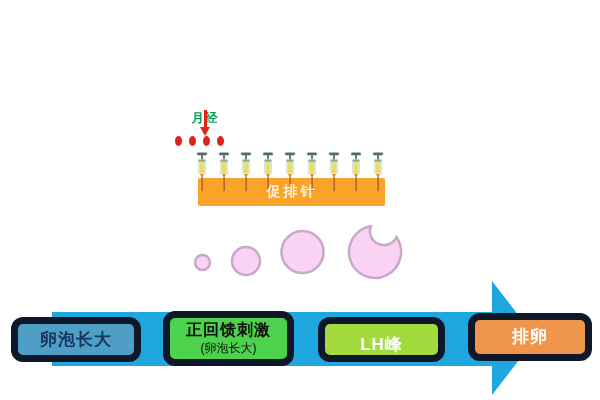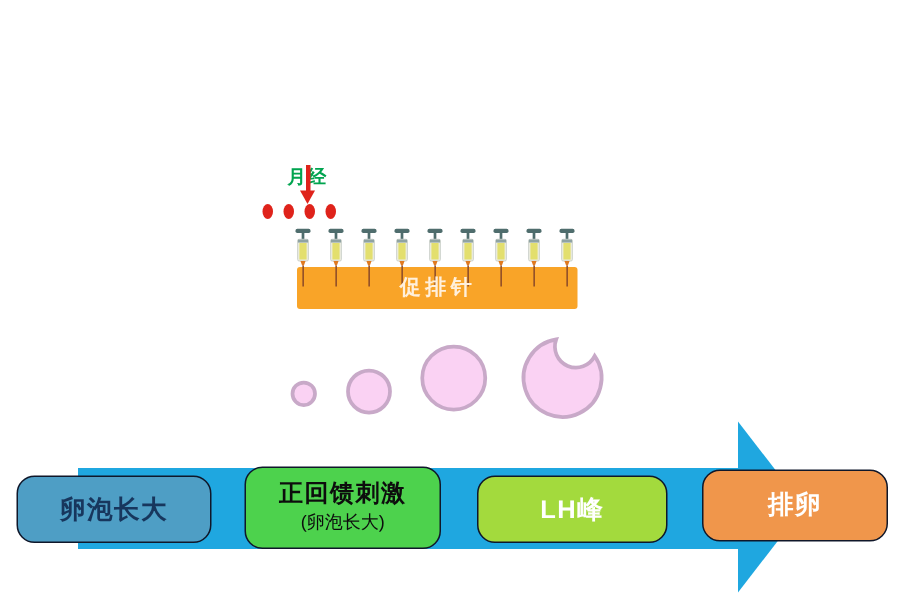--- a/index.html
+++ b/index.html
@@ -38,30 +38,30 @@
   .follicles{position:absolute;left:0;top:0;z-index:1;}
   .follicle{fill:var(--follicle-pink);stroke:var(--follicle-stroke);stroke-width:2.5;}
   
   .arrow-body{position:absolute;left:52px;top:312px;width:440px;height:54px;background:var(--arrow-blue);z-index:1;}
   .arrow-head{
     position:absolute;left:492px;top:281px;width:0;height:0;z-index:1;
     border-top:57px solid transparent;border-bottom:57px solid transparent;
     border-left:44px solid var(--arrow-blue);
   }
   .step{
-    position:absolute;z-index:2;border:1px solid #0f172a;border-radius:12px;
+    position:absolute;z-index:2;border:7px solid #0f172a;border-radius:12px;
     display:flex;flex-direction:column;align-items:center;justify-content:center;
     box-sizing:border-box;line-height:1.15;
   }
   .step .lbl{font-weight:bold;font-size:17px;letter-spacing:1px;}
   .step .sub{font-size:12px;margin-top:2px;}
   .s1{left:11px;top:317px;width:130px;height:45px;background:var(--step1-fill);color:var(--step1-text);}
   .s2{left:163px;top:311px;width:131px;height:55px;background:var(--step2-fill);color:var(--step2-text);}
   .s2 .lbl{font-size:16px;}
-  .s3{left:318px;top:317px;width:127px;height:45px;background:var(--step3-fill);color:var(--step3-text);}
+  .s3{left:318px;top:317px;width:127px;height:45px;background:var(--step3-fill);color:var(--step3-text);justify-content:flex-end;}
   .s4{left:468px;top:313px;width:124px;height:48px;background:var(--step4-fill);color:var(--step4-text);}
 </style>
 </head>
 <body>
 
 <div class="canvas">
 
   <div class="annotation">
     <div class="line">月经</div>
   </div>

